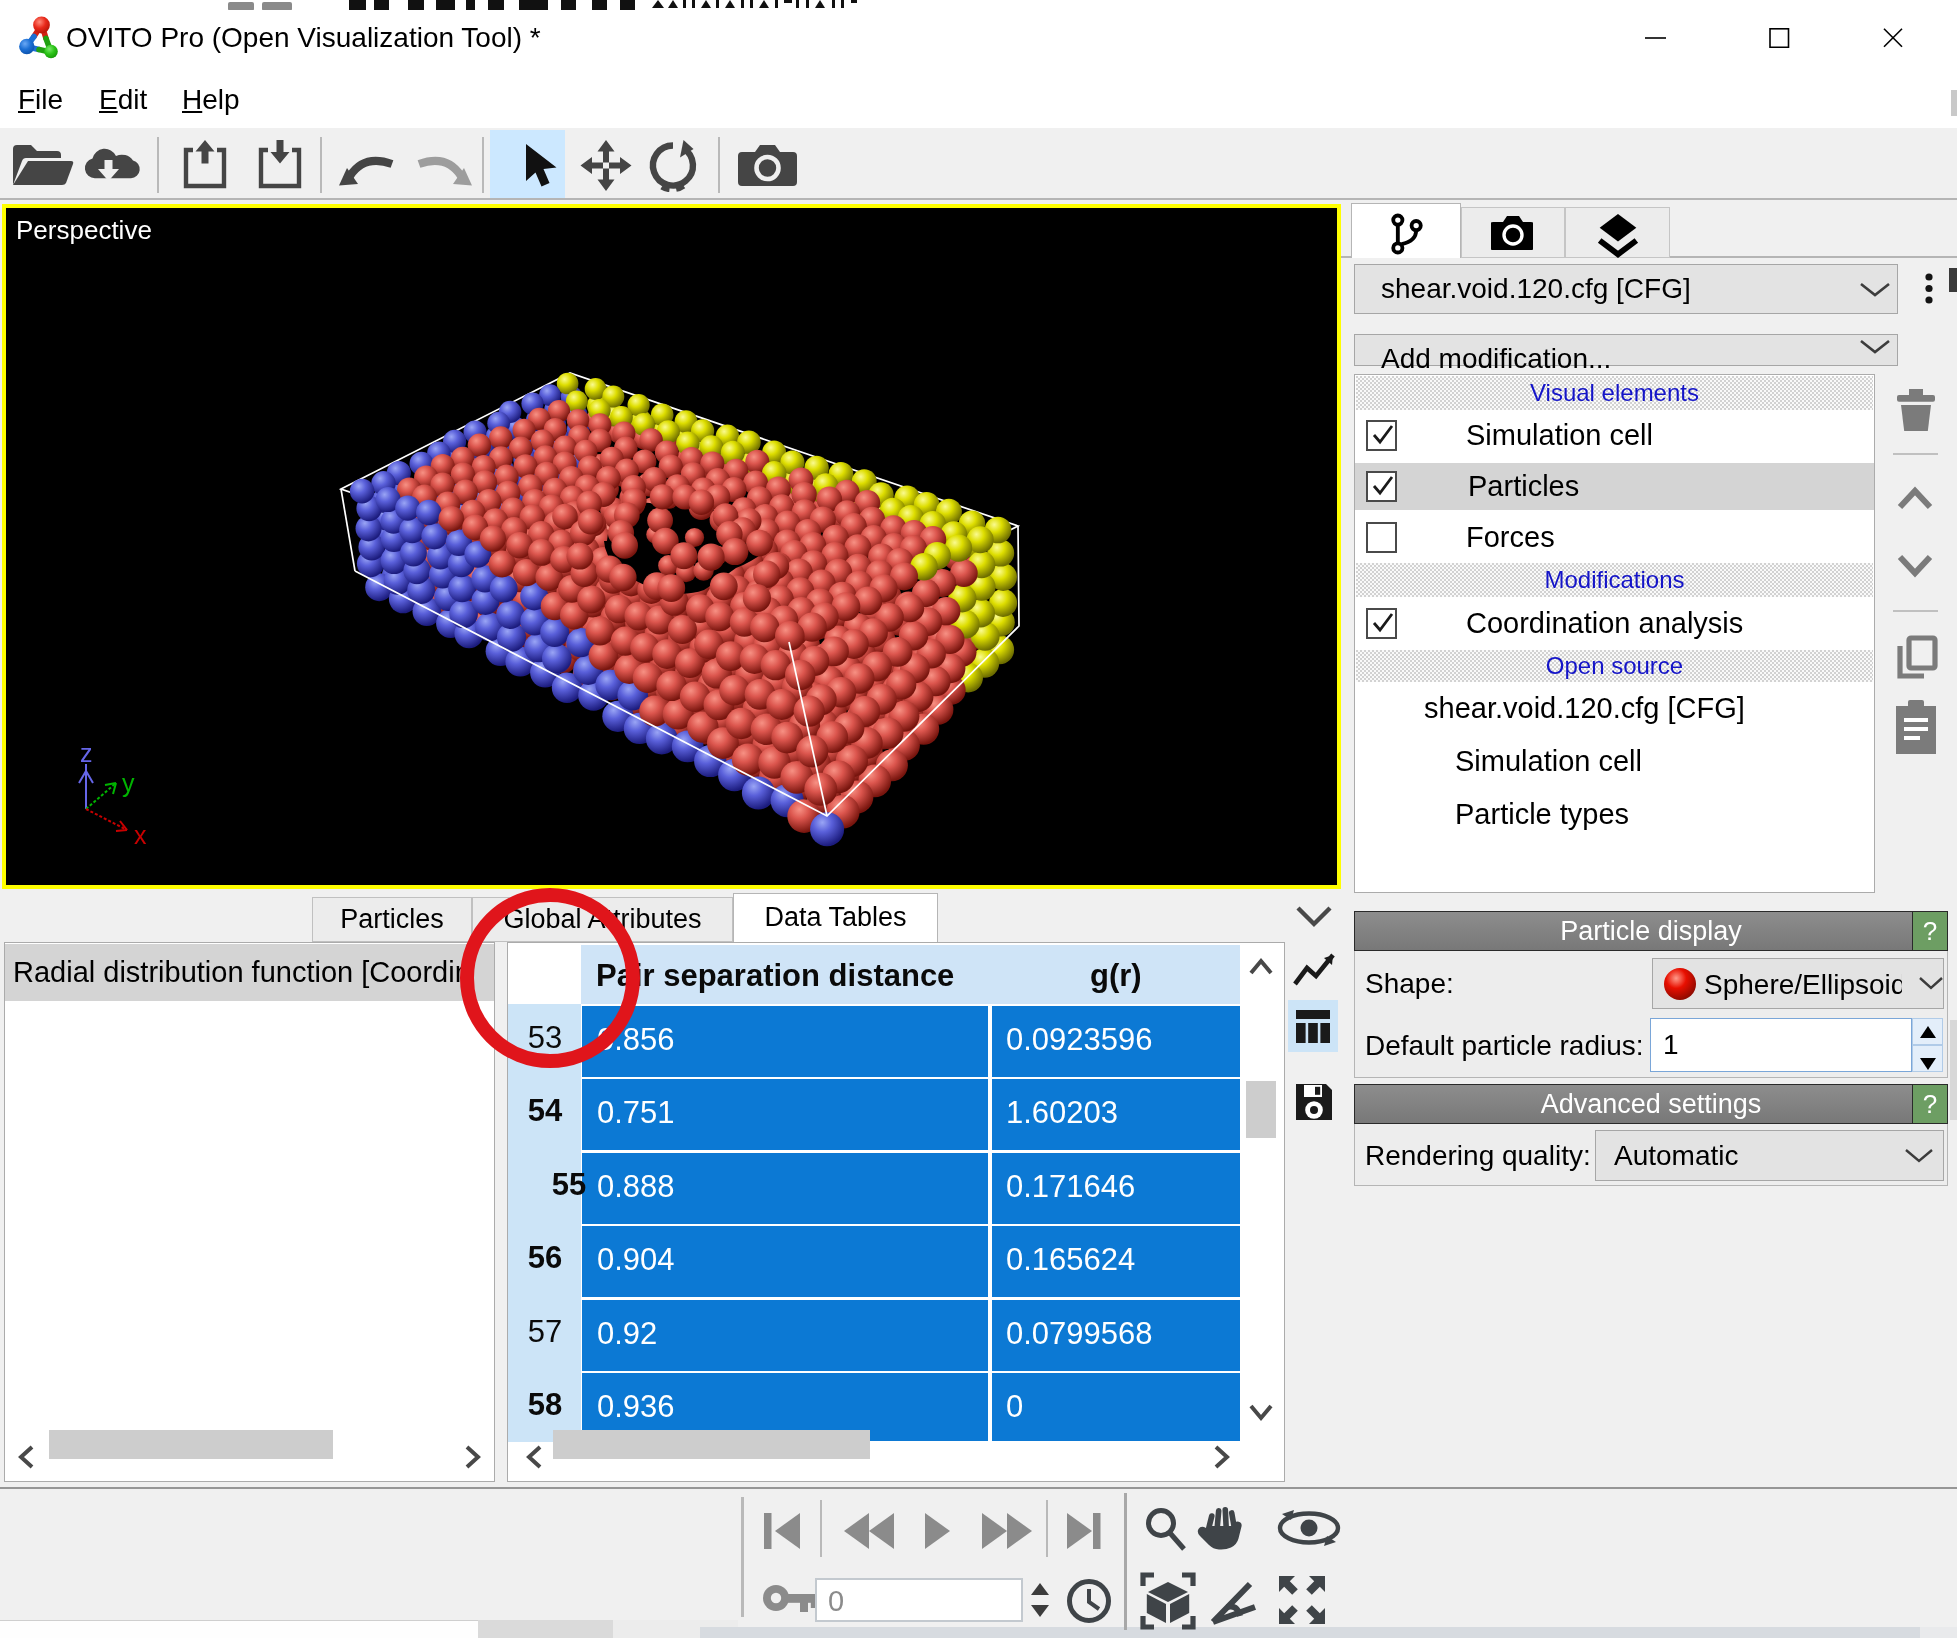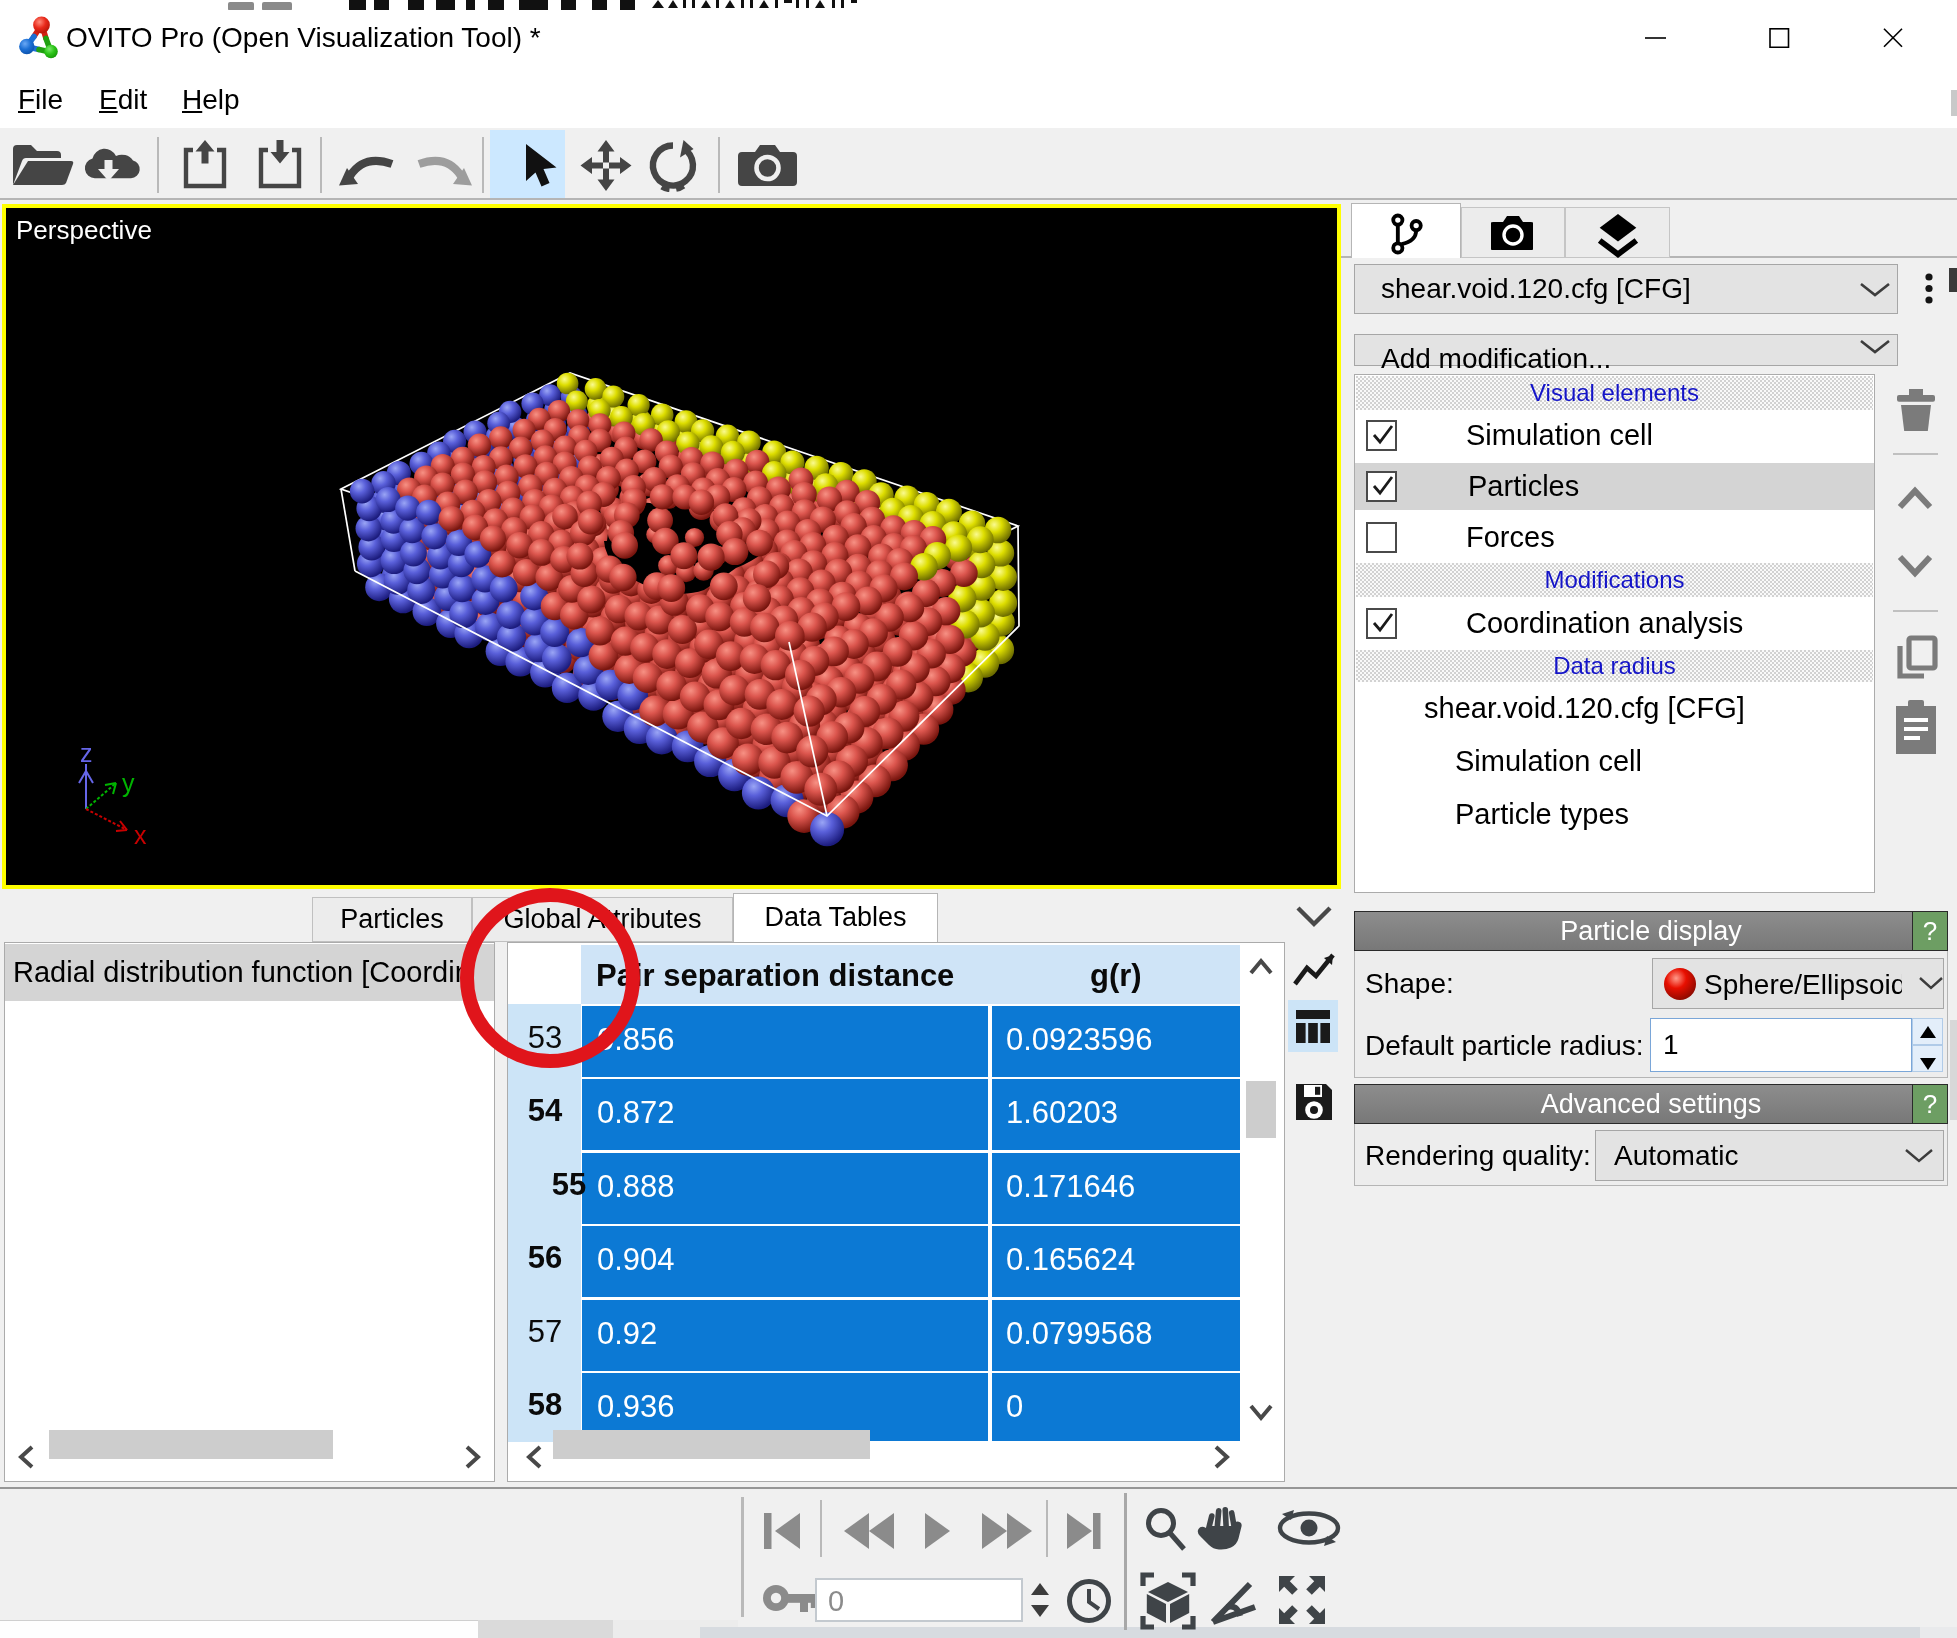--- a/index.html
+++ b/index.html
@@ -1019,21 +1019,21 @@
   </svg>
 <div class="rowtxt" style="left:1468px;top:470px">Particles</div>
 <div class="cb" style="left:1366px;top:522px"></div>
 <div class="rowtxt" style="left:1466px;top:521px">Forces</div>
 <div class="ab hatch" style="left:1356px;top:563px;width:517px;height:34px;line-height:34px">Modifications</div>
 <div class="cb" style="left:1366px;top:608px"></div>
 <svg class="ab" style="left:1370px;top:610px" width="26" height="26" viewBox="0 0 26 26">
     <path d="M4 13 l6 7 L22 4" fill="none" stroke="#1a1a1a" stroke-width="2.8"></path>
   </svg>
 <div class="rowtxt" style="left:1466px;top:607px">Coordination analysis</div>
-<div class="ab hatch" style="left:1356px;top:650px;width:517px;height:32px;line-height:32px">Data radius</div>
+<div class="ab hatch" style="left:1356px;top:650px;width:517px;height:32px;line-height:32px">Open source</div>
 <div class="rowtxt" style="left:1424px;top:692px">shear.void.120.cfg [CFG]</div>
 <div class="rowtxt" style="left:1455px;top:745px">Simulation cell</div>
 <div class="rowtxt" style="left:1455px;top:798px">Particle types</div>
 
 <svg class="ab" style="left:1893px;top:385px" width="46" height="48" viewBox="0 0 23 24">
 <g fill="#7b7b7b">
       <rect x="2" y="5" width="19" height="3.4" rx="1"></rect>
       <rect x="8" y="2" width="7" height="3"></rect>
       <path d="M4 10 h15 l-1.6 13 h-11.8 z"></path>
     </g>
@@ -1128,21 +1128,21 @@
 
 <div class="ab" style="left:508px;top:1004px;width:73px;height:438px;background:#cce4f7"></div>
 <div class="ab" style="left:582px;top:1005.5px;width:406px;height:71.0px;background:#0c79d4"></div>
 <div class="ab" style="left:992px;top:1005.5px;width:248px;height:71.0px;background:#0c79d4"></div>
 <div class="ab" style="left:510px;top:1019.5px;width:70px;text-align:center;font-size:31px;font-weight:normal;color:#0a0a0a">53</div>
 <div class="ab" style="left:597px;top:1021.5px;font-size:31px;color:#fff">0.856</div>
 <div class="ab" style="left:1006px;top:1021.5px;font-size:31px;color:#fff">0.0923596</div>
 <div class="ab" style="left:582px;top:1079.0px;width:406px;height:71.0px;background:#0c79d4"></div>
 <div class="ab" style="left:992px;top:1079.0px;width:248px;height:71.0px;background:#0c79d4"></div>
 <div class="ab" style="left:510px;top:1093.0px;width:70px;text-align:center;font-size:31px;font-weight:bold;color:#0a0a0a">54</div>
-<div class="ab" style="left:597px;top:1095.0px;font-size:31px;color:#fff">0.872</div>
+<div class="ab" style="left:597px;top:1095.0px;font-size:31px;color:#fff">0.751</div>
 <div class="ab" style="left:1006px;top:1095.0px;font-size:31px;color:#fff">1.60203</div>
 <div class="ab" style="left:582px;top:1152.5px;width:406px;height:71.0px;background:#0c79d4"></div>
 <div class="ab" style="left:992px;top:1152.5px;width:248px;height:71.0px;background:#0c79d4"></div>
 <div class="ab" style="left:534px;top:1166.5px;width:70px;text-align:center;font-size:31px;font-weight:bold;color:#0a0a0a">55</div>
 <div class="ab" style="left:597px;top:1168.5px;font-size:31px;color:#fff">0.888</div>
 <div class="ab" style="left:1006px;top:1168.5px;font-size:31px;color:#fff">0.171646</div>
 <div class="ab" style="left:582px;top:1226.0px;width:406px;height:71.0px;background:#0c79d4"></div>
 <div class="ab" style="left:992px;top:1226.0px;width:248px;height:71.0px;background:#0c79d4"></div>
 <div class="ab" style="left:510px;top:1240.0px;width:70px;text-align:center;font-size:31px;font-weight:bold;color:#0a0a0a">56</div>
 <div class="ab" style="left:597px;top:1242.0px;font-size:31px;color:#fff">0.904</div>

